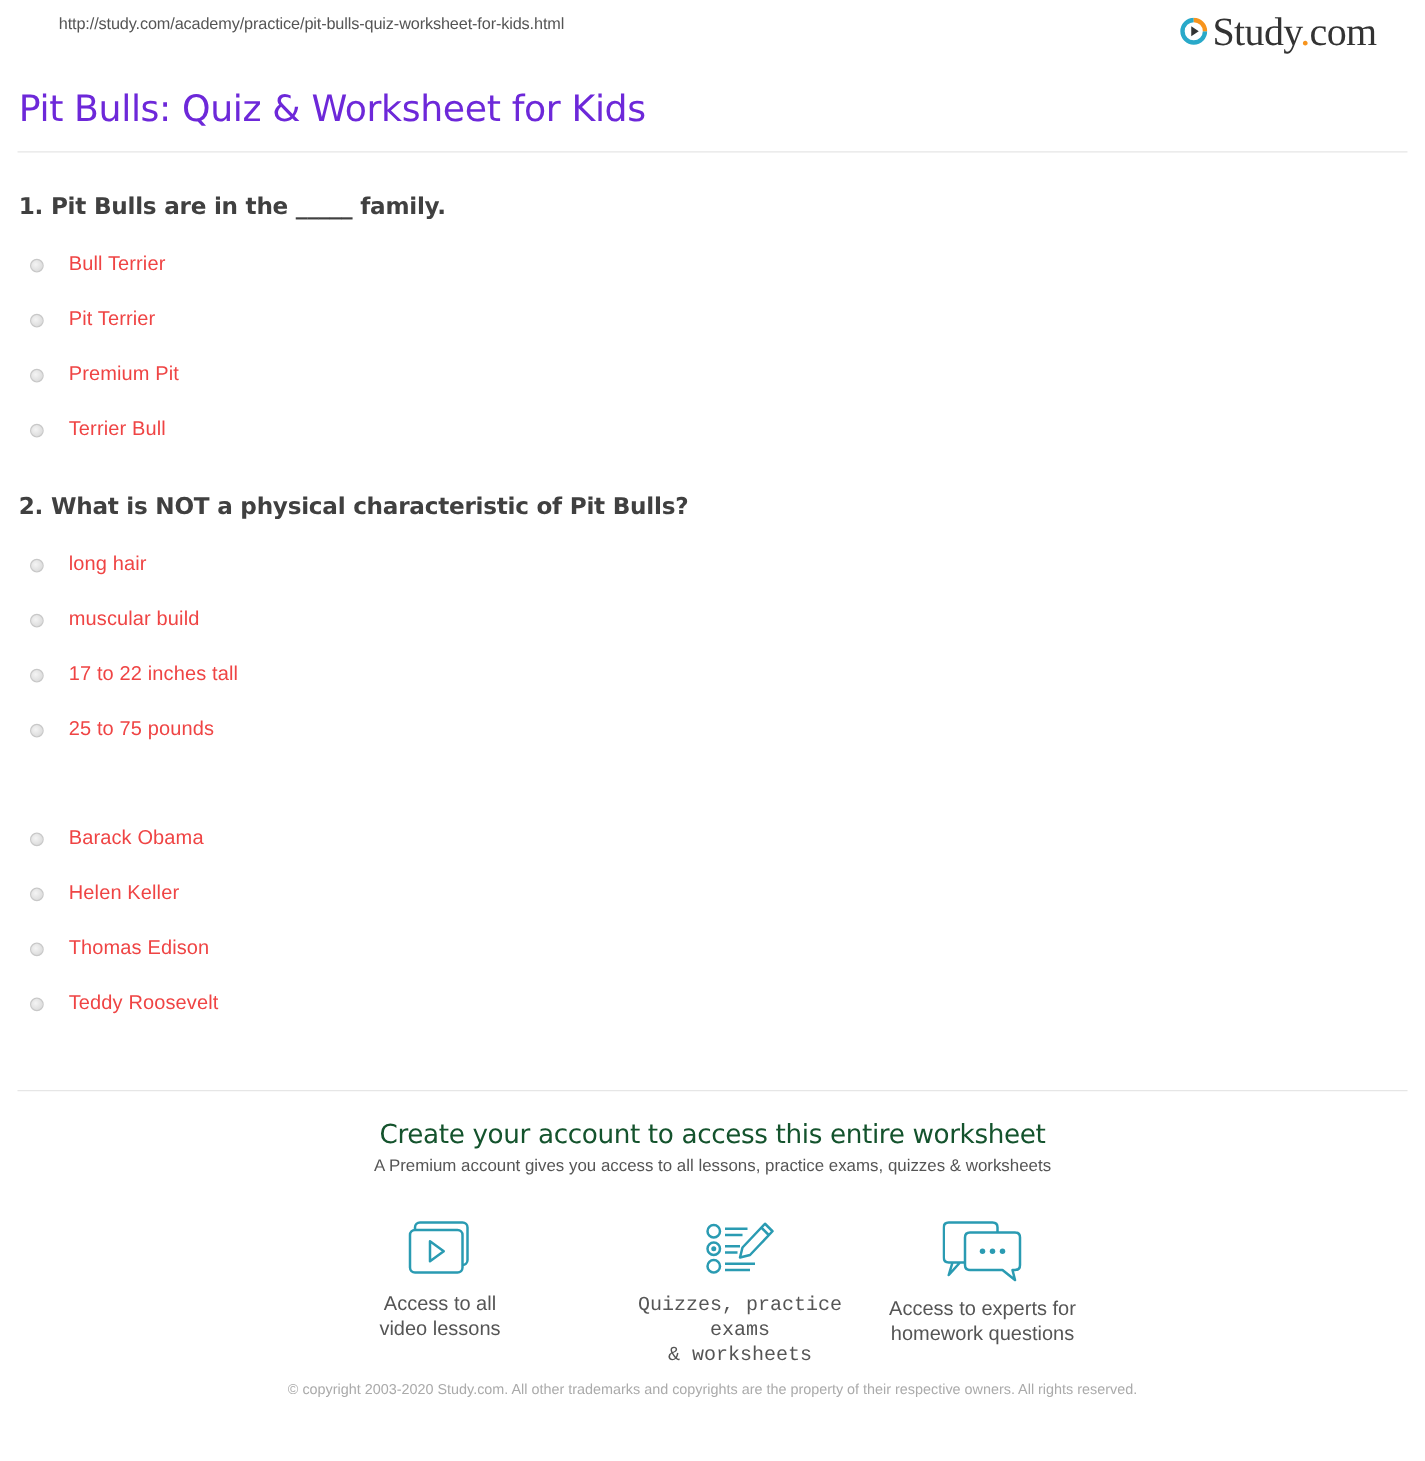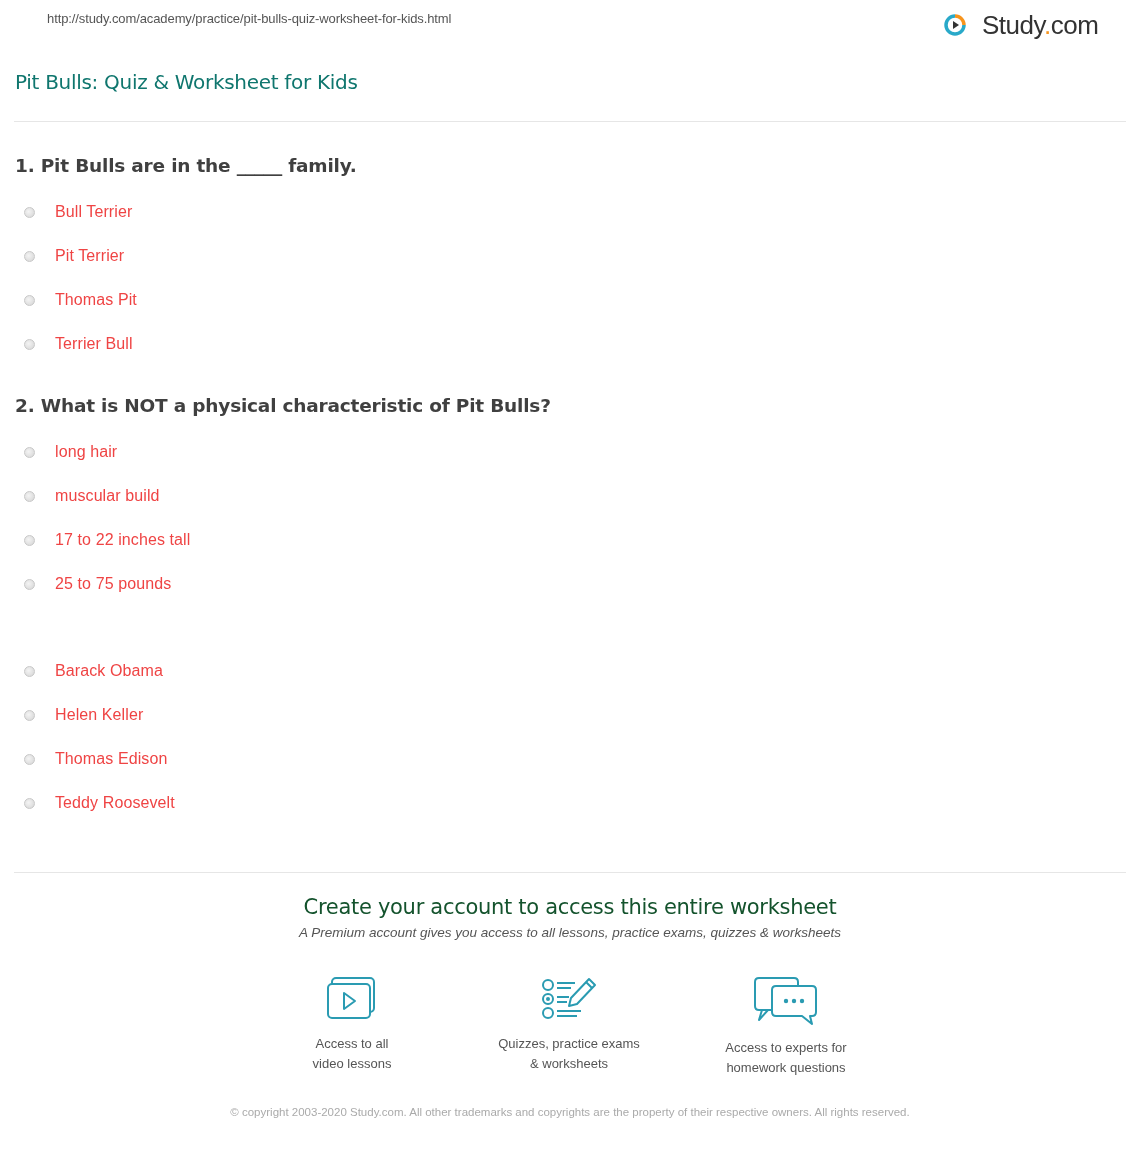--- a/index.html
+++ b/index.html
@@ -10,28 +10,28 @@
   }
   .url {
     position: absolute; left: 14px; top: 11px;
     font-size: 13px; color: #555; letter-spacing: -0.1px; margin-left: 33px;
   }
   .logo {
     position: absolute; left: 944px; top: 8px; height: 34px;
     display: flex; align-items: center;
   }
   .logo-text {
-    font-family: Liberation Sans, sans-serif; font-size: 26px; color: #333;
-    letter-spacing: -0.5px; margin-left: 16px;
+    font-family: Liberation Serif, serif; font-size: 32px; color: #333;
+    letter-spacing: -0.5px; margin-left: 4px;
   }
   .logo-dot { color: #f7941d; }
   .title {
     position: absolute; left: 15px; top: 70px; margin: 0;
     font-family: "DejaVu Sans", sans-serif; font-weight: normal;
-    font-size: 20px; color: #0f766e; letter-spacing: -0.3px;
+    font-size: 29px; color: #6d28d9; letter-spacing: -0.3px;
   }
   .hr { position: absolute; left: 14px; right: 14px; height: 1px; background: #e6e6e6; }
   .question { position: absolute; left: 15px; }
   .q-text {
     font-family: "DejaVu Sans", sans-serif; font-weight: bold;
     font-size: 18.5px; color: #404040; margin: 0; letter-spacing: -0.2px;
   }
   .option { display: flex; align-items: center; height: 44px; }
   .options { margin-top: 14px; }
   .radio {
@@ -40,26 +40,26 @@
     border: 1px solid #c8c8c8; margin-left: 9px; margin-right: 20px; cursor: pointer;
   }
   .opt-label { font-size: 16px; color: #ef4444; letter-spacing: 0.1px; }
   .cta-title {
     position: absolute; left: 0; width: 1140px; top: 895px; text-align: center;
     font-size: 21px; color: #14532d; font-family: "DejaVu Sans", sans-serif;
     font-weight: normal; letter-spacing: -0.3px; text-decoration: none; display: block;
   }
   .cta-sub {
     position: absolute; left: 0; width: 1140px; top: 925px; text-align: center;
-    font-size: 13.5px; color: #555; font-style: italic;
+    font-size: 13.5px; color: #555;
   }
   .feature { position: absolute; top: 976px; width: 200px; text-align: center; }
   .feature svg { display: block; margin: 0 auto; }
   .feature-label {
-    margin-top: 12px; font-size: 13px; color: #555; line-height: 20px;
+    margin-top: 12px; font-size: 16px; color: #555; line-height: 20px;
     white-space: pre-line;
   }
   .copyright {
     position: absolute; left: 210px; width: 720px; top: 1104px; text-align: center;
     font-size: 11.5px; color: #aaa; line-height: 17px;
   }
 </style>
 </head>
 <body>
 
@@ -83,21 +83,21 @@
     <div class="option">
         <span class="radio"></span>
         <span class="opt-label">Bull Terrier</span>
       </div>
     <div class="option">
         <span class="radio"></span>
         <span class="opt-label">Pit Terrier</span>
       </div>
     <div class="option">
         <span class="radio"></span>
-        <span class="opt-label">Thomas Pit</span>
+        <span class="opt-label">Premium Pit</span>
       </div>
     <div class="option">
         <span class="radio"></span>
         <span class="opt-label">Terrier Bull</span>
       </div>
   </div>
 </div>
 
 <div class="question" style="top:395px;">
   <p class="q-text">2. What is NOT a physical characteristic of Pit Bulls?</p>
@@ -150,21 +150,21 @@
 <div class="feature" style="left:252px;">
   <svg width="52" height="46" viewBox="0 0 52 46">
     <rect x="6" y="2" width="42" height="34" rx="4" fill="#fff" stroke="#2a9bb2" stroke-width="2"></rect>
     <rect x="2" y="8" width="42" height="34" rx="4" fill="#fff" stroke="#2a9bb2" stroke-width="2"></rect>
     <path d="M18 17 L29 25 L18 33 Z" fill="none" stroke="#2a9bb2" stroke-width="2" stroke-linejoin="round"></path>
   </svg>
   <div class="feature-label">Access to all
 video lessons</div>
 </div>
 
-<div class="feature" style="left:469px;">
+<div class="feature" style="left:492px;font-family:Liberation Mono, monospace;">
   <svg width="56" height="46" viewBox="0 0 56 46">
     <circle cx="7" cy="9" r="5" fill="none" stroke="#2a9bb2" stroke-width="2"></circle>
     <circle cx="7" cy="23" r="5" fill="none" stroke="#2a9bb2" stroke-width="2"></circle>
     <circle cx="7" cy="23" r="2" fill="#2a9bb2"></circle>
     <circle cx="7" cy="37" r="5" fill="none" stroke="#2a9bb2" stroke-width="2"></circle>
     <line x1="16" y1="7" x2="34" y2="7" stroke="#2a9bb2" stroke-width="2"></line>
     <line x1="16" y1="12" x2="30" y2="12" stroke="#2a9bb2" stroke-width="2"></line>
     <line x1="16" y1="21" x2="28" y2="21" stroke="#2a9bb2" stroke-width="2"></line>
     <line x1="16" y1="26" x2="26" y2="26" stroke="#2a9bb2" stroke-width="2"></line>
     <line x1="16" y1="35" x2="40" y2="35" stroke="#2a9bb2" stroke-width="2"></line>

